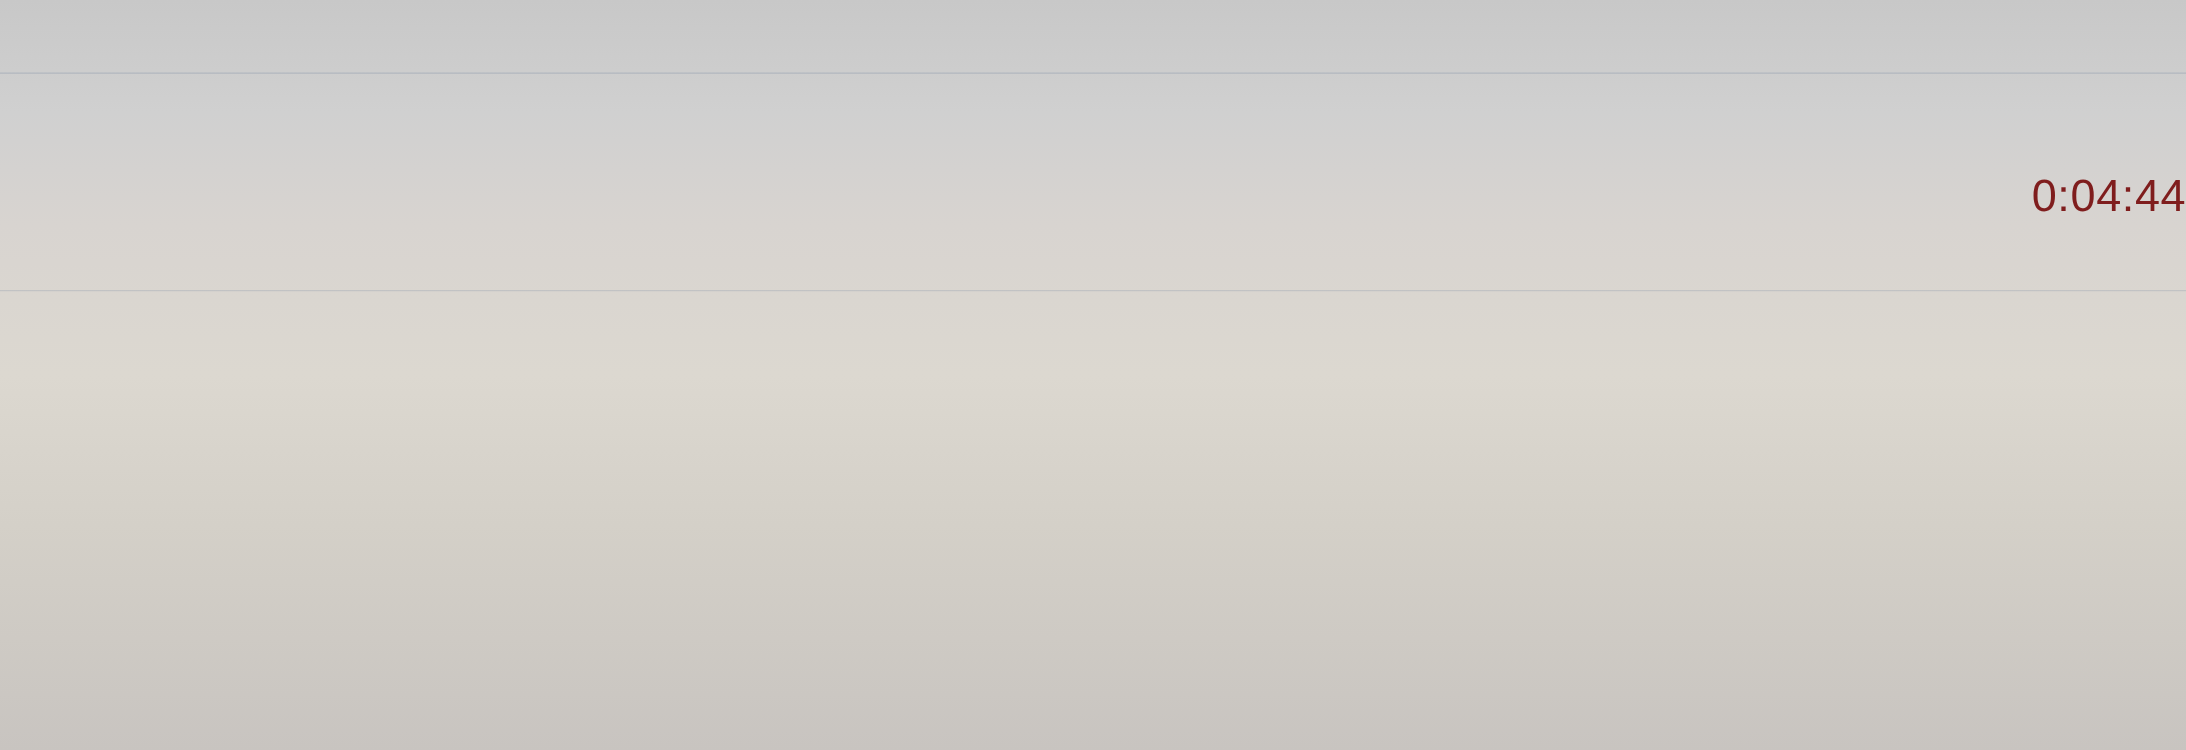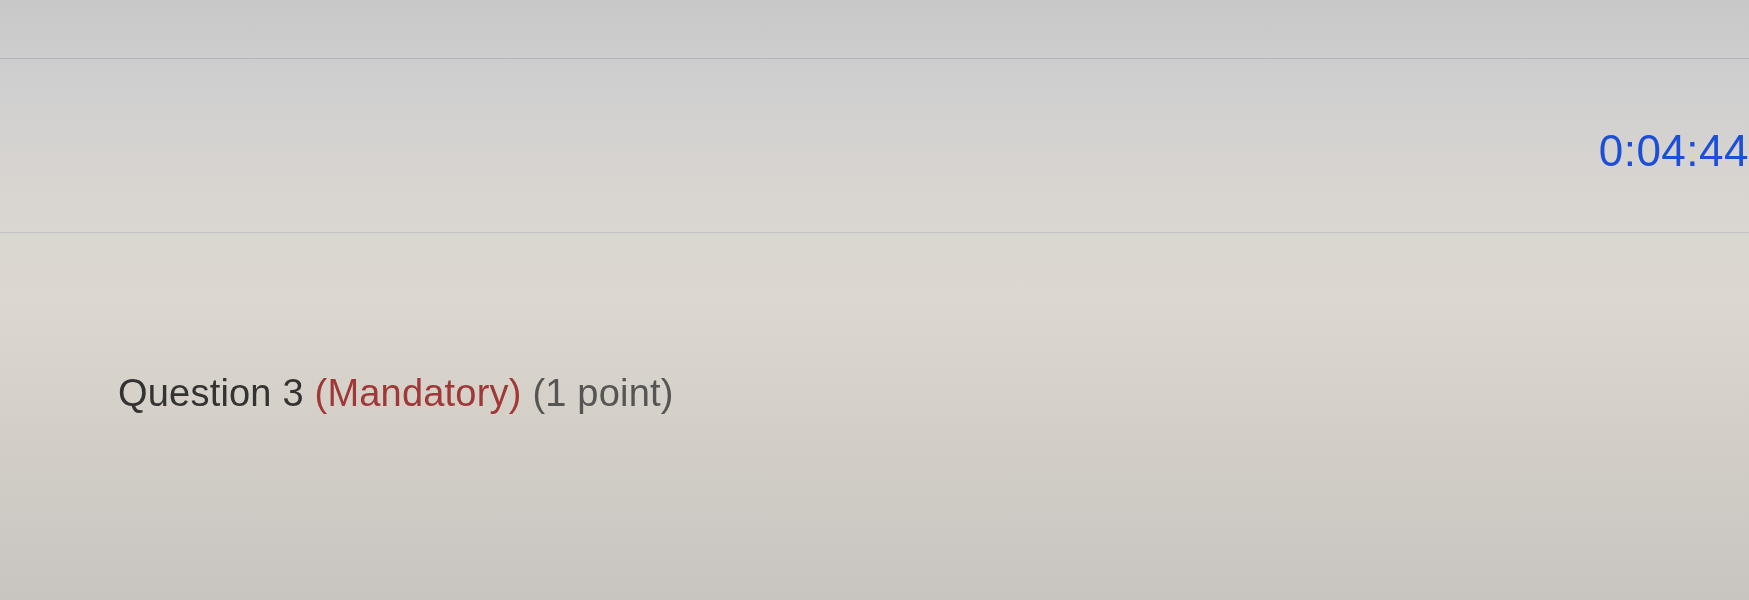--- a/index.html
+++ b/index.html
@@ -26,24 +26,24 @@
     .mid-divider {
       position: absolute;
       top: 232px;
       left: 0;
       right: 0;
       height: 1px;
       background: rgba(100, 120, 150, 0.2);
     }
     .timer {
       position: absolute;
-      top: 126px;
+      top: 136px;
       right: 0;
-      font-size: 44px;
-      color: #1d4ed8;
+      font-size: 36px;
+      color: #7f1d1d;
       font-weight: 400;
       letter-spacing: 0.5px;
     }
     .question-container {
       position: absolute;
       top: 372px;
       left: 118px;
       right: 100px;
     }
     .question-heading {
@@ -73,18 +73,13 @@
 </head>
 <body>
 
 <div class="top-divider"></div>
 
 <div class="timer">0:04:44</div>
 
 <div class="mid-divider"></div>
 
 <div class="question-container">
-  <h2 class="question-heading">
-    <span class="question-label">Question 3</span>
-    <span class="mandatory">(Mandatory)</span>
-    <span class="points">(1 point)</span>
-  </h2>
 </div>
 
 </body></html>

